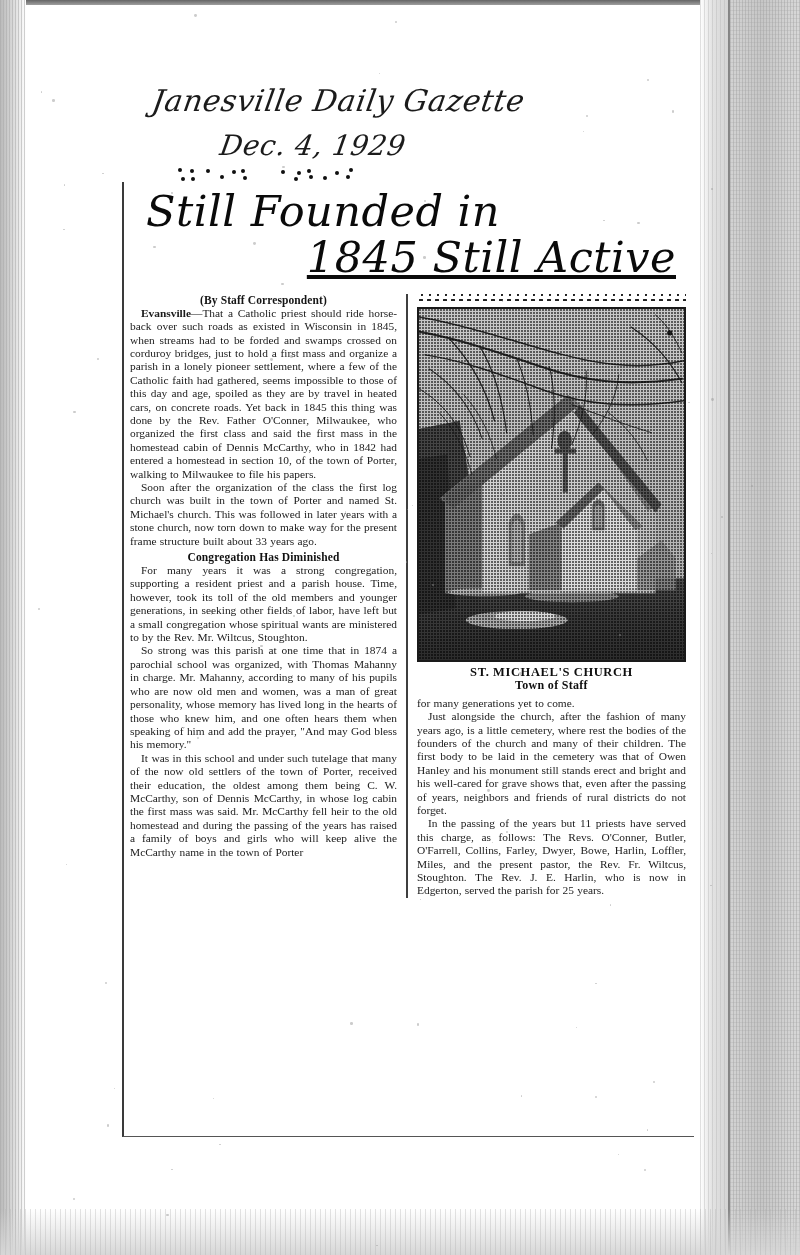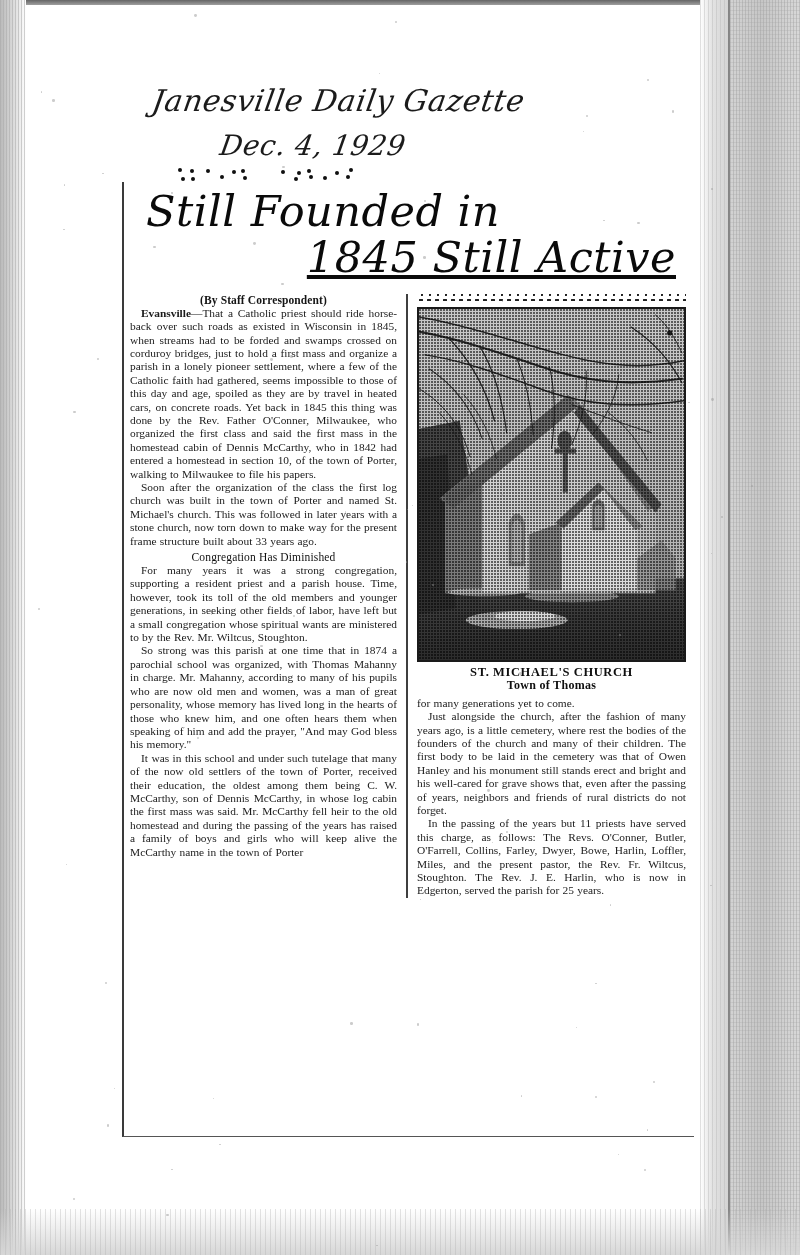--- a/index.html
+++ b/index.html
@@ -80,21 +80,21 @@
   .col{width:278px;box-sizing:border-box;}
   .col.left{padding-right:9px;border-right:2px solid #3f3f3f;}
   .col.right{padding-left:9px;}
 
   .byline{
     text-align:center;font-size:11.5px;font-weight:700;
     font-family:"Liberation Serif",serif;color:#151515;
     margin-bottom:1px;letter-spacing:.1px;
   }
   .subhead{
-    text-align:center;font-size:11.5px;font-weight:400;
+    text-align:center;font-size:11.5px;font-weight:700;
     font-family:"Liberation Serif",serif;color:#101010;
     margin:3px 0 1px 0;letter-spacing:.15px;
   }
   p.body{
     margin:0;
     font-family:"Liberation Serif",serif;
     font-size:11.4px;line-height:13.4px;
     text-align:justify;
     color:#1a1a1a;
     text-indent:11px;
@@ -330,21 +330,21 @@
                 <path d="M20,104 C36,122 46,144 52,166" stroke-width=".8"></path>
               </g>
               <circle cx="246" cy="24" r="2.6" fill="#1e1e1e"></circle>
             </svg>
           </div>
           <div class="halftone"></div>
         </div>
 
         <div class="caption">
           <div class="c1">ST. MICHAEL'S CHURCH</div>
-          <div class="c2">Town of Thomas</div>
+          <div class="c2">Town of Staff</div>
         </div>
 
         <p class="body noind">for many generations yet to come.</p>
 
         <p class="body">Just alongside the church, after the fashion of many years ago, is a little cemetery, where rest the bodies of the founders of the church and many of their children. The first body to be laid in the cemetery was that of Owen Hanley and his monument still stands erect and bright and his well-cared for grave shows that, even after the passing of years, neighbors and friends of rural districts do not forget.</p>
 
         <p class="body">In the passing of the years but 11 priests have served this charge, as follows: The Revs. O'Conner, Butler, O'Farrell, Collins, Farley, Dwyer, Bowe, Harlin, Loffler, Miles, and the present pastor, the Rev. Fr. Wiltcus, Stoughton. The Rev. J. E. Harlin, who is now in Edgerton, served the parish for 25 years.</p>
 
       </div>
     </div>

